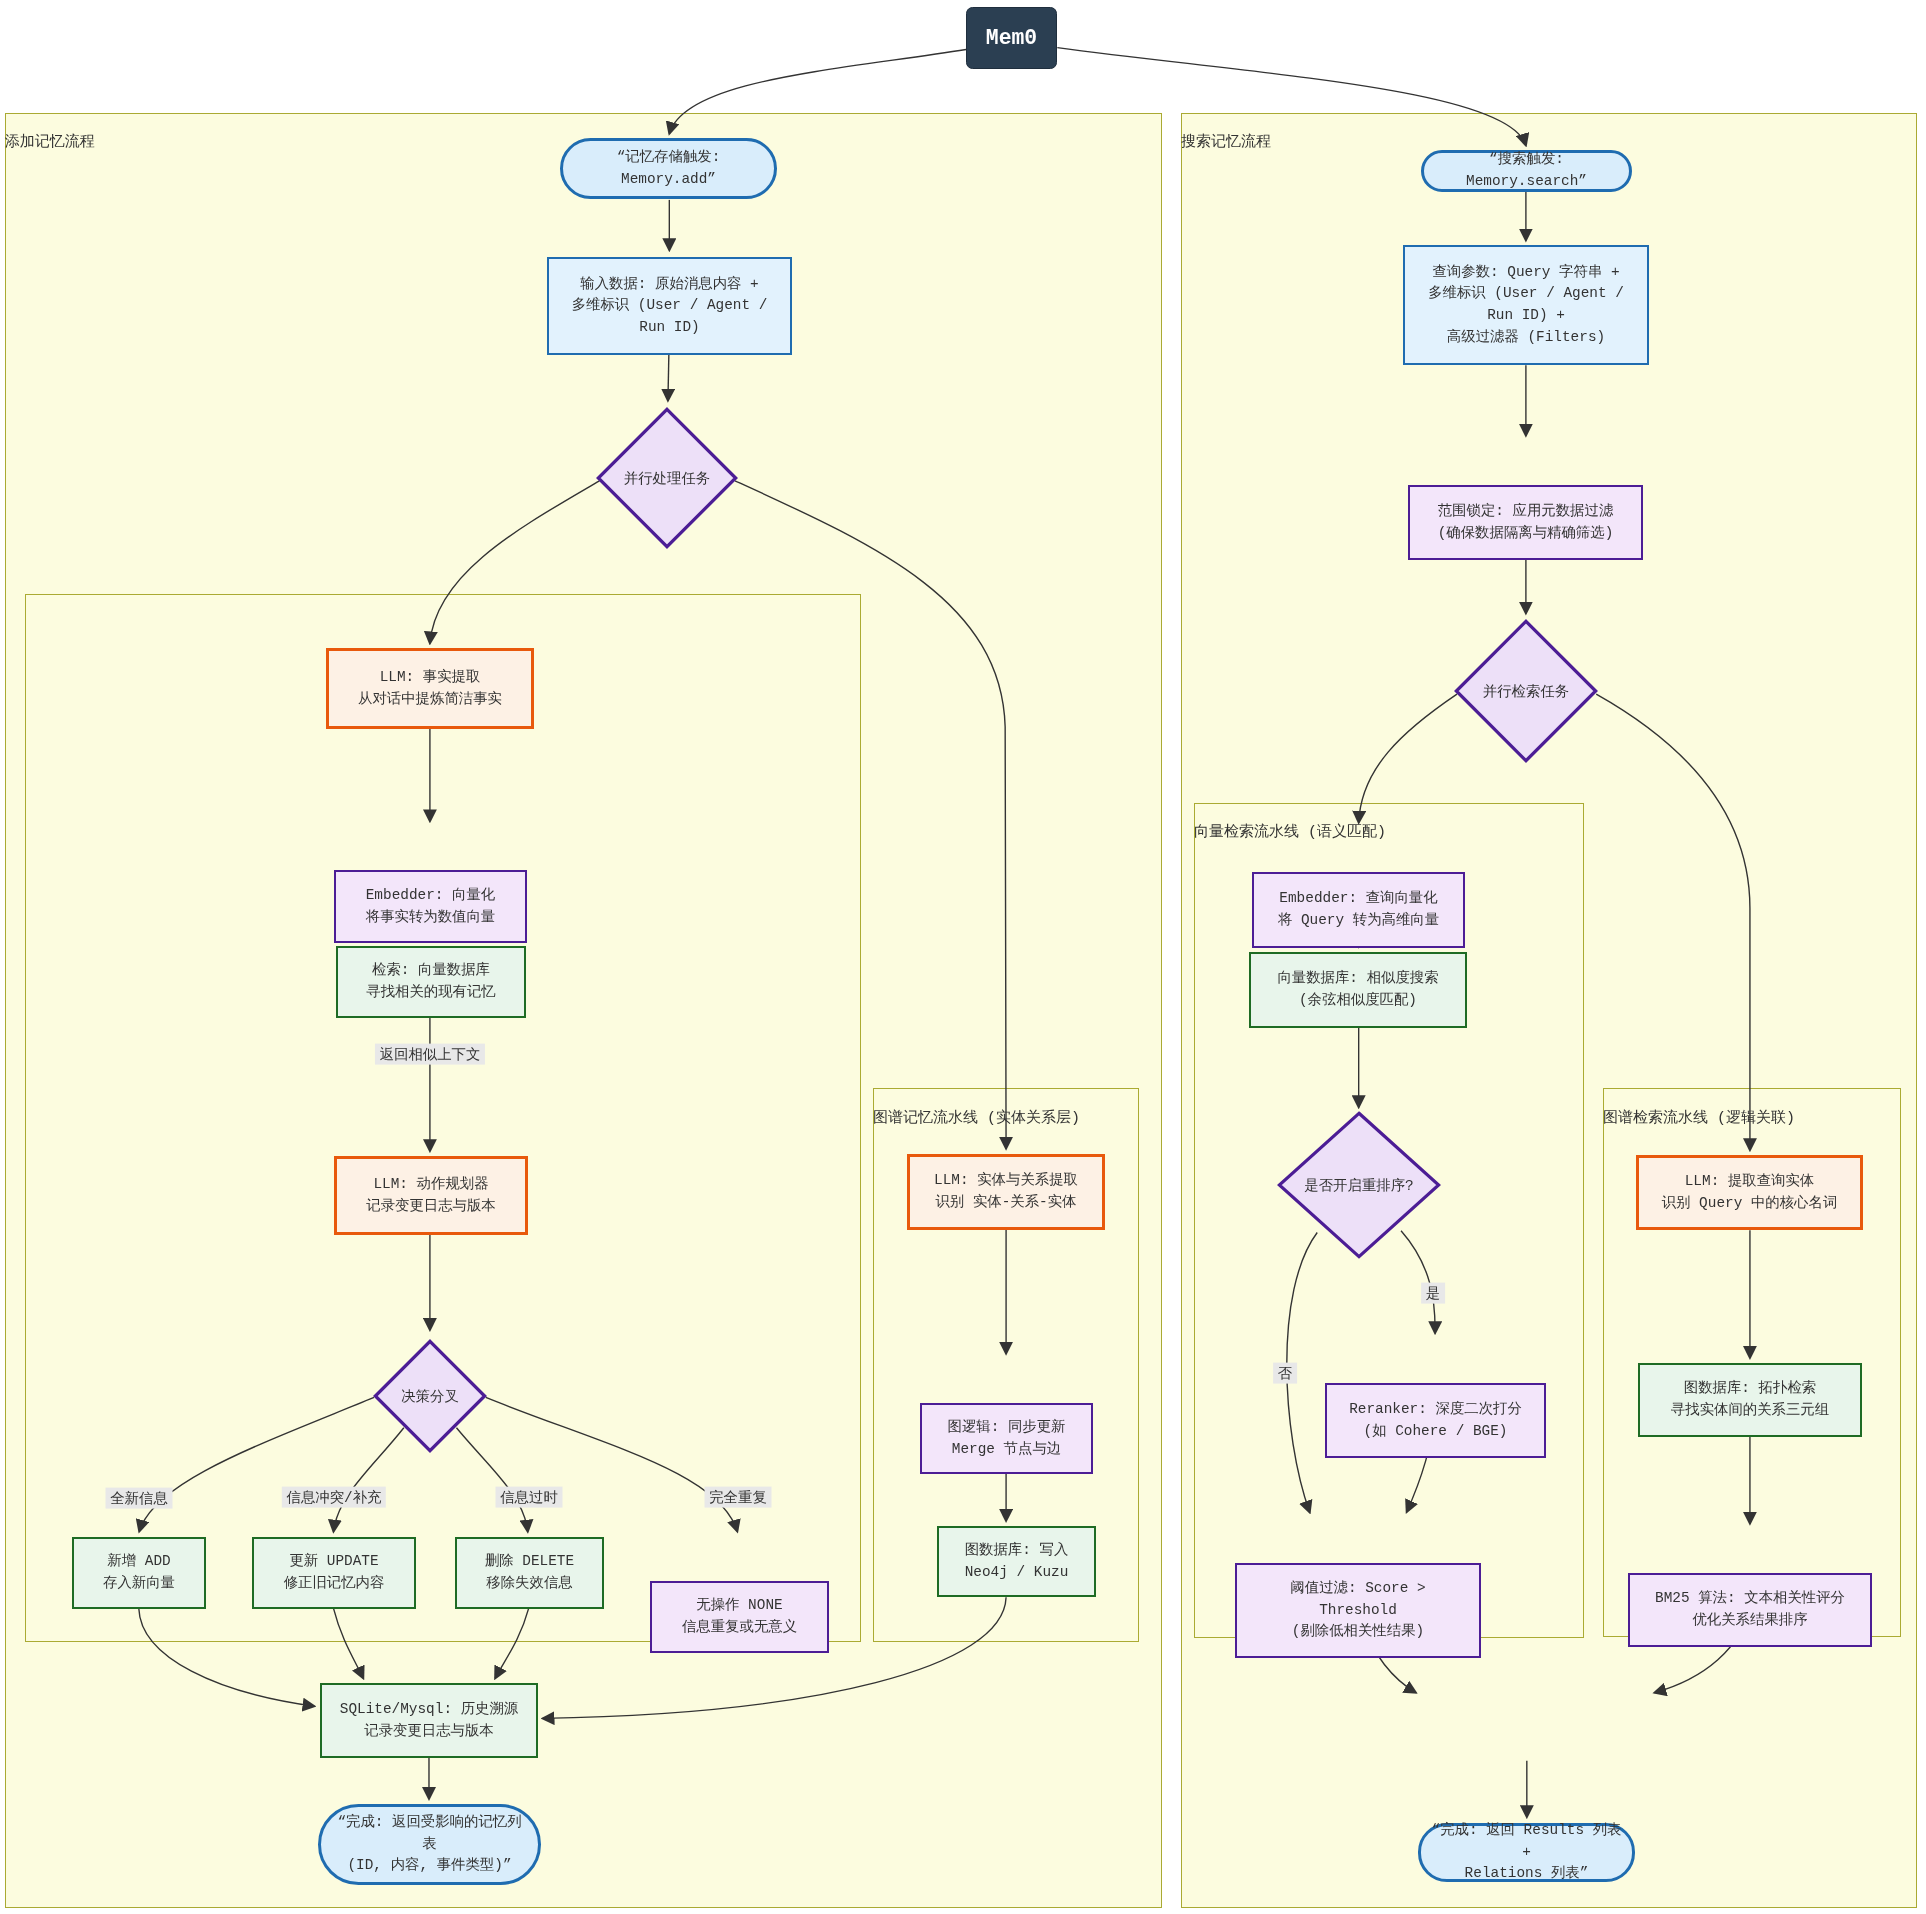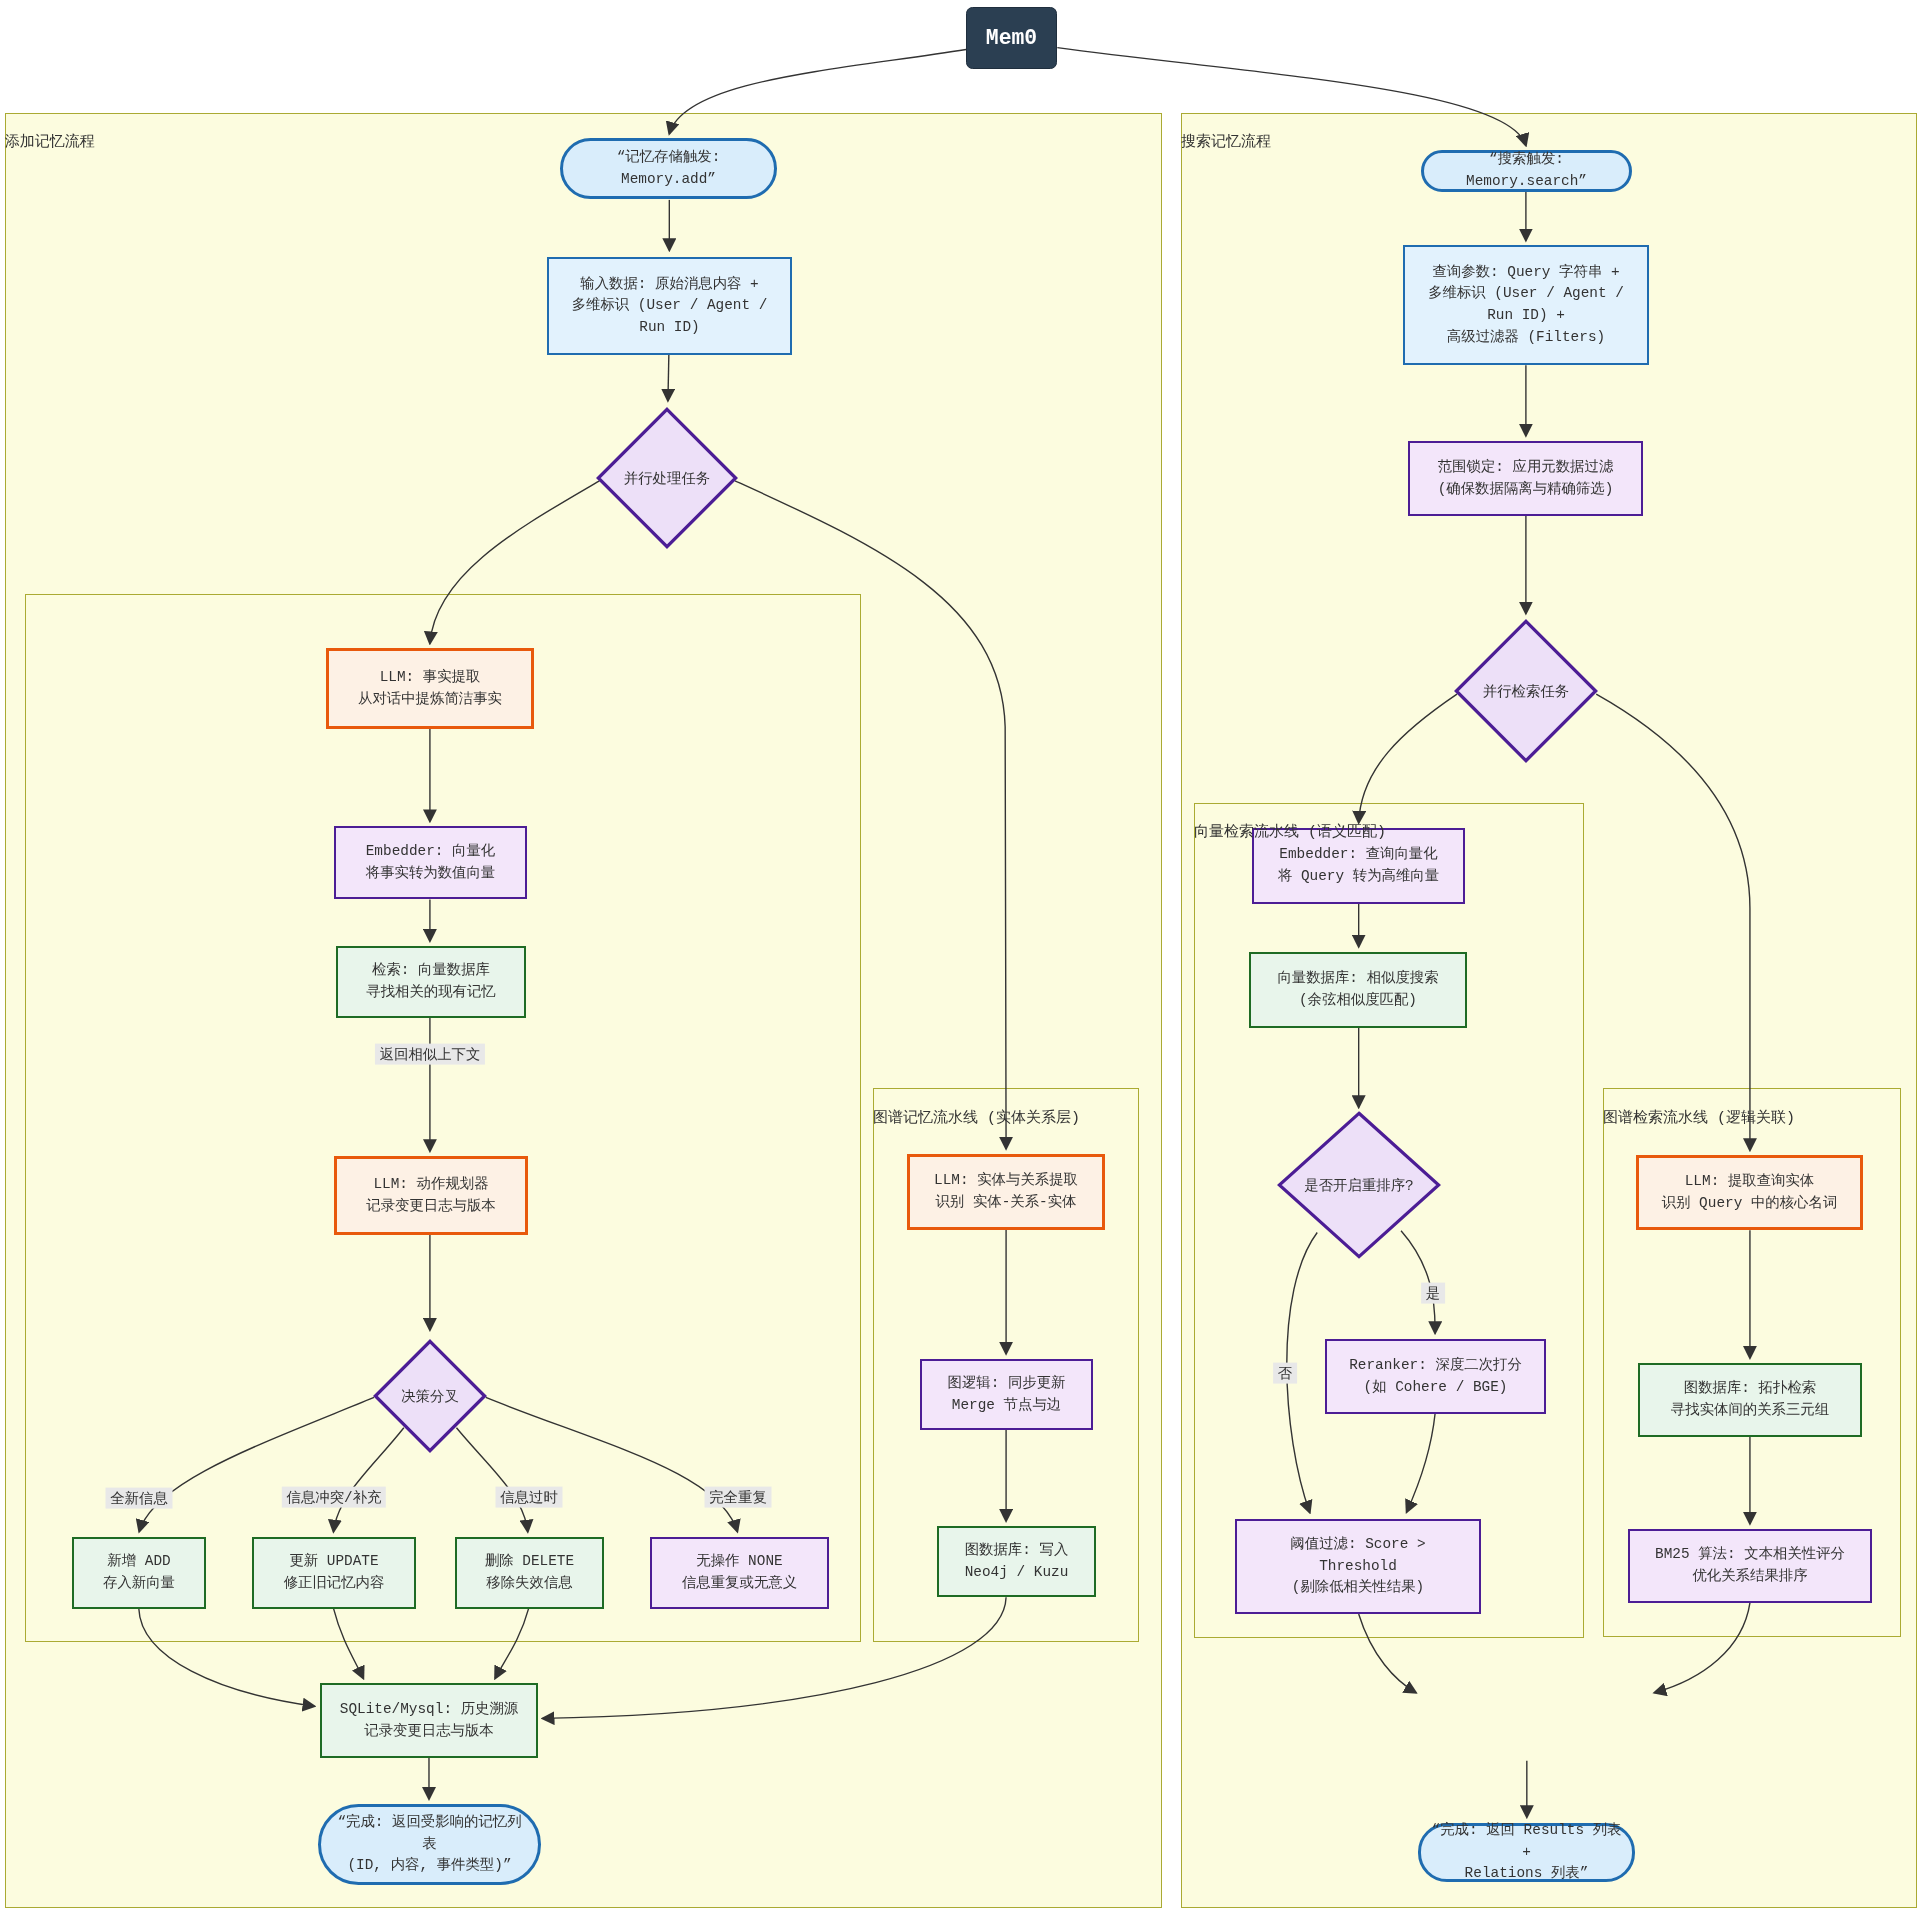--- a/index.html
+++ b/index.html
@@ -7,21 +7,21 @@
     font-family:Liberation Mono, monospace;color:#333;}
   .container{position:absolute;background:#fcfcdf;border:1.4px solid #aaaa33;box-sizing:border-box;z-index:0;}
   .subgraph{position:absolute;background:#fcfcdf;border:1.4px solid #aaaa33;box-sizing:border-box;z-index:1;}
   .ctitle{position:absolute;top:2.8px;left:0;width:100%;text-align:left;font-size:15px;color:#333;z-index:4;margin-top:16px;}
   #edges{position:absolute;left:0;top:0;z-index:2;}
   .node{position:absolute;display:flex;align-items:center;justify-content:center;text-align:center;
     white-space:pre-line;font-size:14.4px;line-height:1.5;box-sizing:border-box;z-index:3;padding:2.8px 6.5px;}
   .blue{background:#d9edfb;border:3.3px solid #1f6cb0;}
   .bluerect{background:#e2f2fd;border:2.3px solid #1f6cb0;}
   .orange{background:#fdf1e5;border:3.3px solid #e8590c;}
-  .purple{background:#f3e6fa;border:2.3px solid #4c1d95;}
+  .purple{background:#f3e6fa;border:2.3px solid #4c1d95;margin-top:44px;}
   .green{background:#e8f5eb;border:2.3px solid #1e6b24;}
   .pink{background:#f5e1f1;border:2.3px solid #4c1d95;}
   .mem0{position:absolute;display:flex;align-items:center;justify-content:center;background:#2b3f52;
     color:#ffffff;font-weight:bold;font-size:21.4px;border-radius:6.5px;border:1.9px solid #1f2e3d;
     box-sizing:border-box;z-index:3;}
   .diamond{position:absolute;z-index:3;}
   .dsvg{position:absolute;left:0;top:0;width:100%;height:100%;}
   .poly-purple{fill:#ede0f8;stroke:#4c1d95;stroke-width:7;}
   .dlabel{position:absolute;left:50%;top:50%;transform:translate(-50%,-50%);white-space:nowrap;
     font-size:14.4px;color:#333;}

